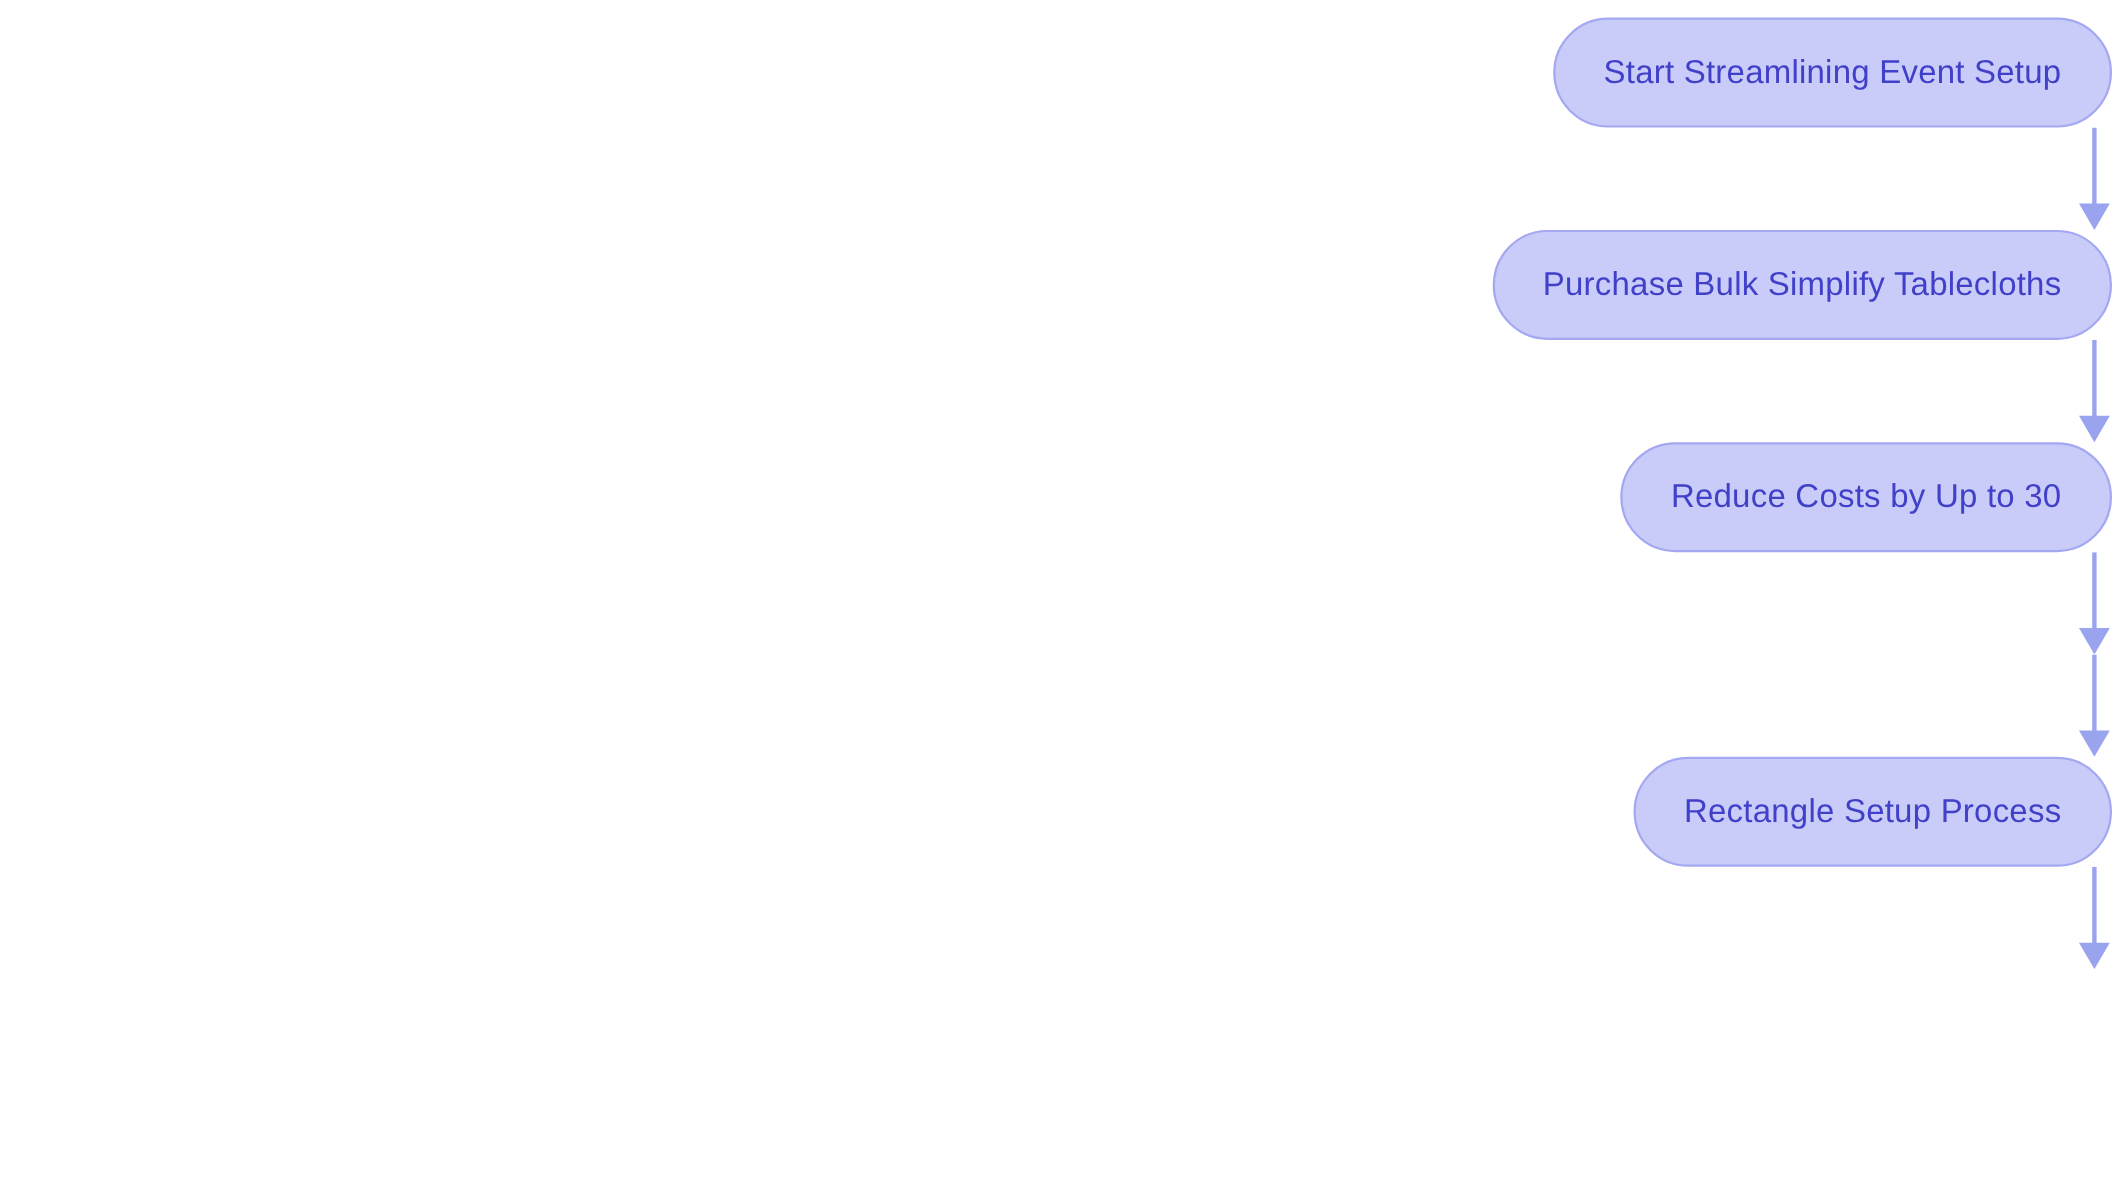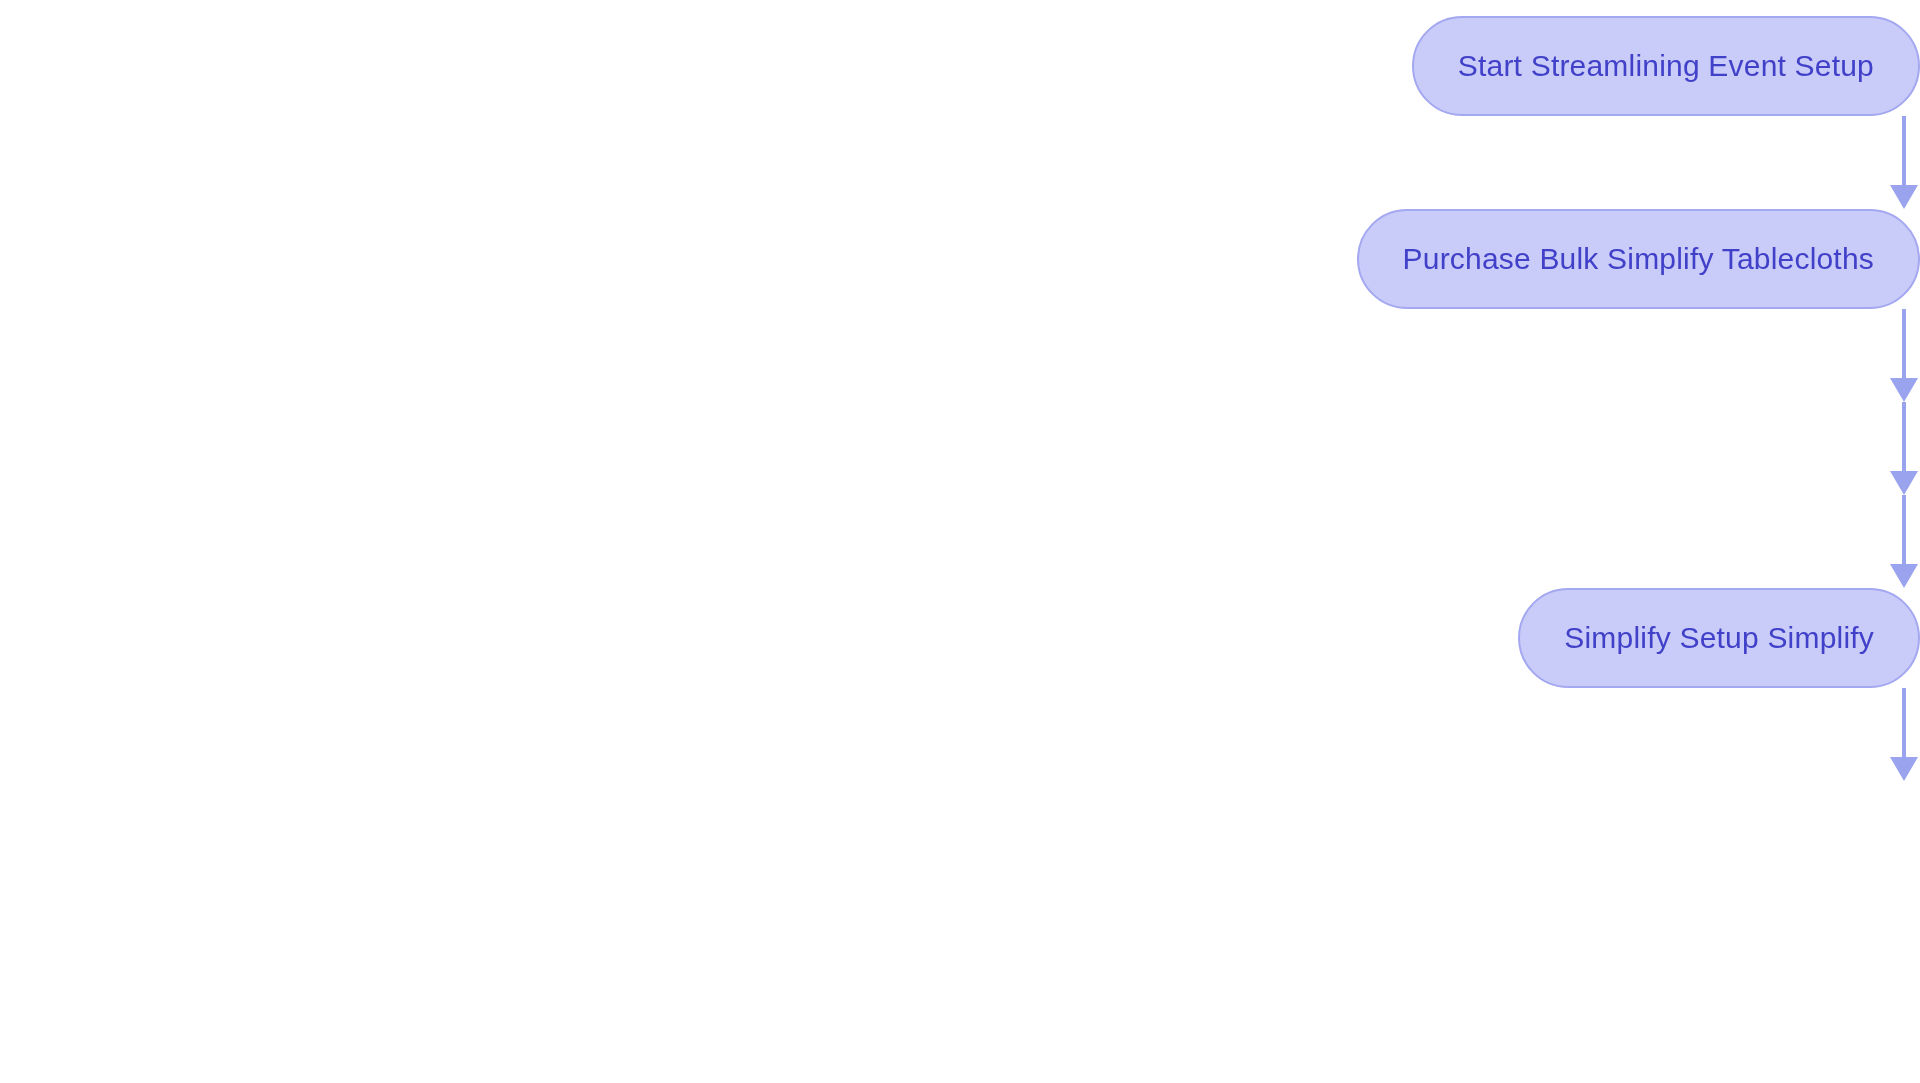--- a/index.html
+++ b/index.html
@@ -68,34 +68,37 @@
 
   <div class="node">
     <span class="node-label">Purchase Bulk Simplify Tablecloths</span>
   </div>
 
   <svg class="connector" width="32" height="93" viewBox="0 0 32 93" aria-hidden="true">
     <line x1="16" y1="0" x2="16" y2="71"></line>
     <polygon points="2,69 30,69 16,93"></polygon>
   </svg>
 
+  <div class="node">
+    <span class="node-label">Reduce Costs by Up to 30</span>
+  </div>
 
   <svg class="connector" width="32" height="93" viewBox="0 0 32 93" aria-hidden="true">
     <line x1="16" y1="0" x2="16" y2="71"></line>
     <polygon points="2,69 30,69 16,93"></polygon>
   </svg>
 
 
   <svg class="connector" width="32" height="93" viewBox="0 0 32 93" aria-hidden="true">
     <line x1="16" y1="0" x2="16" y2="71"></line>
     <polygon points="2,69 30,69 16,93"></polygon>
   </svg>
 
   <div class="node">
-    <span class="node-label">Simplify Setup Simplify</span>
+    <span class="node-label">Rectangle Setup Process</span>
   </div>
 
   <svg class="connector" width="32" height="93" viewBox="0 0 32 93" aria-hidden="true">
     <line x1="16" y1="0" x2="16" y2="71"></line>
     <polygon points="2,69 30,69 16,93"></polygon>
   </svg>
 
 
 </main>
 

